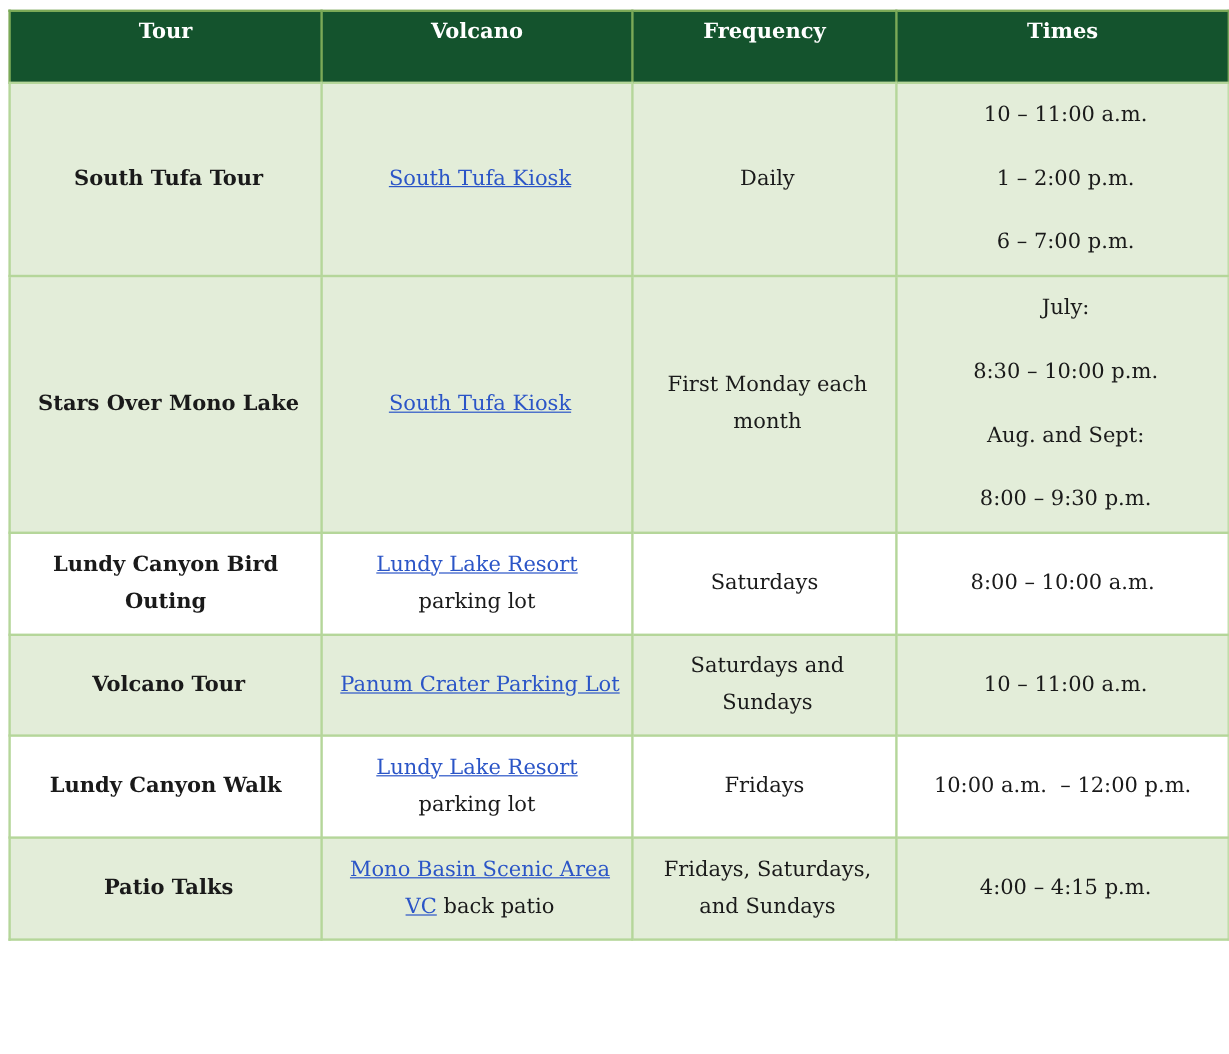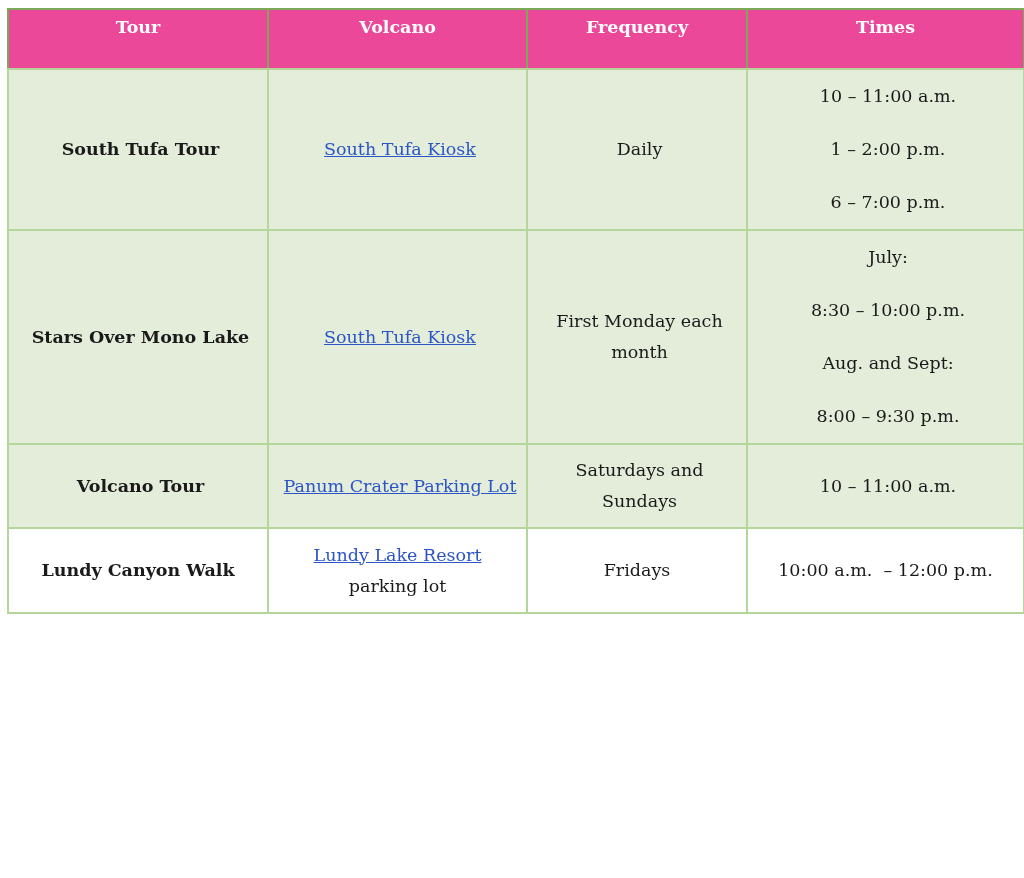--- a/index.html
+++ b/index.html
@@ -24,21 +24,21 @@
     }
     table.tours th, table.tours td {
       border: 2px solid #b5d69a;
       text-align: center;
       vertical-align: middle;
       padding: 0 6px;
       font-size: 17.5px;
       line-height: 31px;
     }
     table.tours thead th {
-      background: #ec4899;
+      background: #14532d;
       color: #ffffff;
       font-weight: bold;
       height: 56px;
       vertical-align: top;
       padding-top: 2px;
       border-color: #7ba957;
       border-bottom: 2px solid #b5d69a;
     }
     table.tours col.c-tour { width: 260px; }
     table.tours col.c-loc { width: 259px; }
@@ -106,20 +106,31 @@
       </td>
       <td>First Monday each month</td>
       <td>
         <span class="times-line">July:</span>
         <span class="times-line">8:30 – 10:00 p.m.</span>
         <span class="times-line">Aug. and Sept:</span>
         <span class="times-line">8:00 – 9:30 p.m.</span>
       </td>
     </tr>
 
+    <tr class="plain r4">
+      <td class="tour-name upper">Lundy Canyon Bird Outing</td>
+      <td class="upper">
+        <a href="#" class="loc-link stack-line">Lundy Lake Resort</a>
+        <span class="stack-line">parking lot</span>
+      </td>
+      <td>Saturdays</td>
+      <td>
+        <span>8:00 – 10:00 a.m.</span>
+      </td>
+    </tr>
 
     <tr class="shaded r5">
       <td class="tour-name">Volcano Tour</td>
       <td class="upper">
         <a href="#" class="loc-link">Panum Crater Parking Lot</a>
       </td>
       <td class="upper">Saturdays and Sundays</td>
       <td>
         <span>10 – 11:00 a.m.</span>
       </td>
@@ -130,14 +141,25 @@
       <td class="upper">
         <a href="#" class="loc-link stack-line">Lundy Lake Resort</a>
         <span class="stack-line">parking lot</span>
       </td>
       <td>Fridays</td>
       <td>
         <span style="white-space:pre;">10:00 a.m.  – 12:00 p.m.</span>
       </td>
     </tr>
 
+    <tr class="shaded r7">
+      <td class="tour-name">Patio Talks</td>
+      <td class="upper">
+        <a href="#" class="loc-link">Mono Basin Scenic Area VC</a>
+        <span>back patio</span>
+      </td>
+      <td class="upper">Fridays, Saturdays, and Sundays</td>
+      <td>
+        <span>4:00 – 4:15 p.m.</span>
+      </td>
+    </tr>
   </tbody>
 </table>
 
 </body></html>

